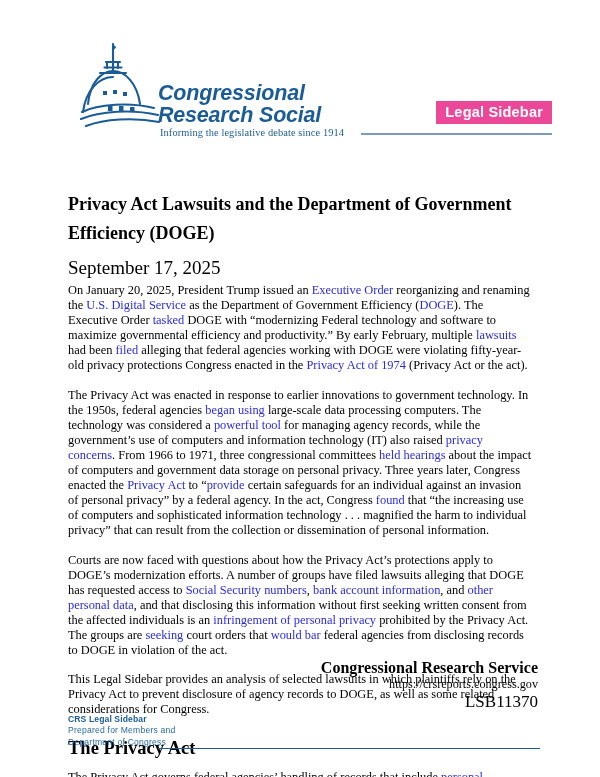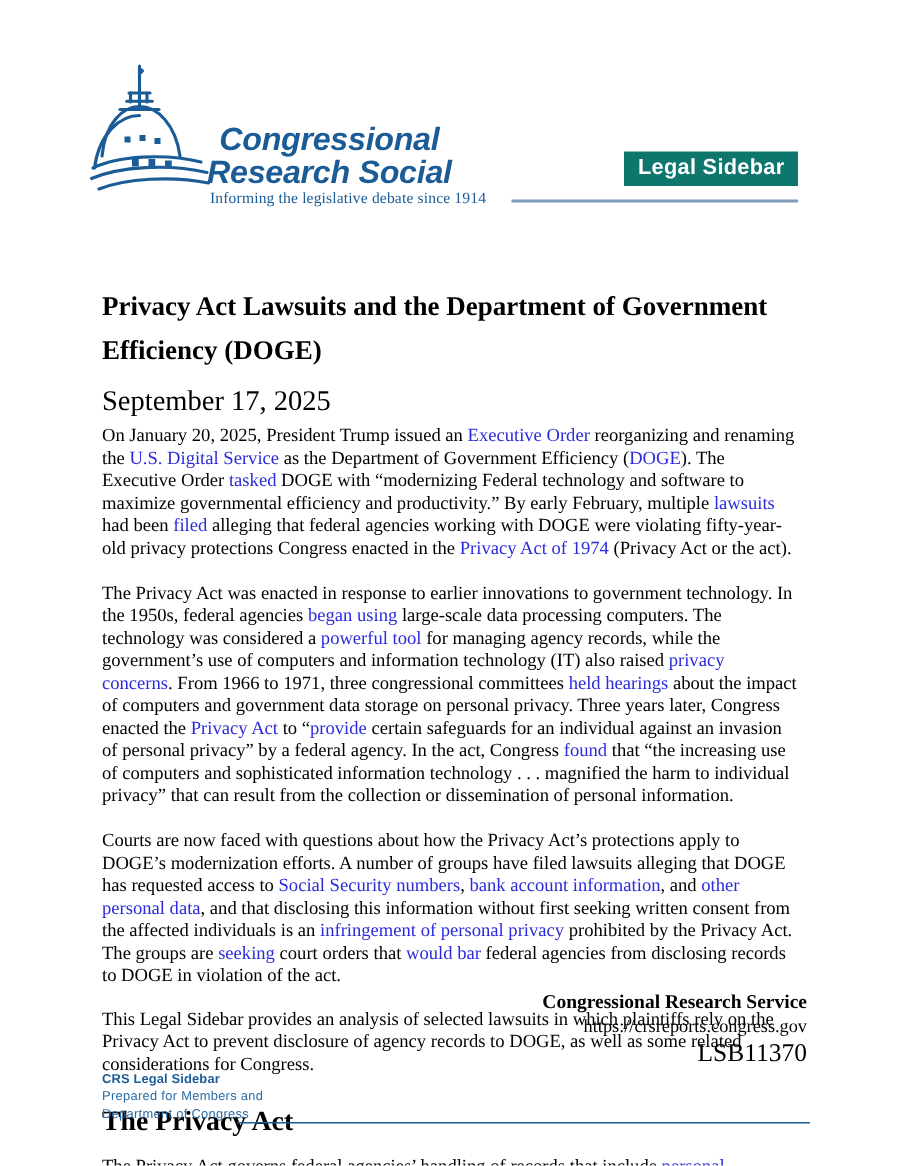--- a/index.html
+++ b/index.html
@@ -19,25 +19,24 @@
     position: absolute;
     left: 0; top: 0;
     width: 600px;
     height: 777px;
     background: #ffffff;
   }
 
   
   .header {
     position: absolute;
-    left: 60px;
+    left: 80px;
     top: 42px;
     width: 472px;
     height: 100px;
-    text-align: center;
   }
   .logo-mark {
     position: absolute;
     left: 0;
     top: 0;
     width: 80px;
     height: 86px;
   }
   .wordmark {
     position: absolute;
@@ -67,21 +66,21 @@
     left: 281px;
     top: 91px;
     width: 191px;
     height: 1.6px;
     background: #7d9cbb;
   }
   .sidebar-badge {
     position: absolute;
     right: 0;
     top: 59px;
-    background: #0f766e;
+    background: #ec4899;
     color: #ffffff;
     font-family: "Liberation Sans", sans-serif;
     font-weight: bold;
     font-size: 14.5px;
     letter-spacing: 0.2px;
     padding: 3px 9px 4px 9px;
     line-height: 16px;
     white-space: nowrap;
   }
 
@@ -137,21 +136,21 @@
   .footer-right {
     position: absolute;
     right: 62px;
     top: 659px;
     width: 330px;
     text-align: right;
   }
   .footer-right .crs-name {
     font-family: "Liberation Serif", serif;
     font-weight: bold;
-    font-size: 13px;
+    font-size: 16px;
     line-height: 17px;
   }
   .footer-right .crs-url {
     font-family: "Liberation Serif", serif;
     font-size: 12.2px;
     line-height: 17px;
   }
   .footer-right .crs-id {
     font-family: "Liberation Serif", serif;
     font-size: 17px;

